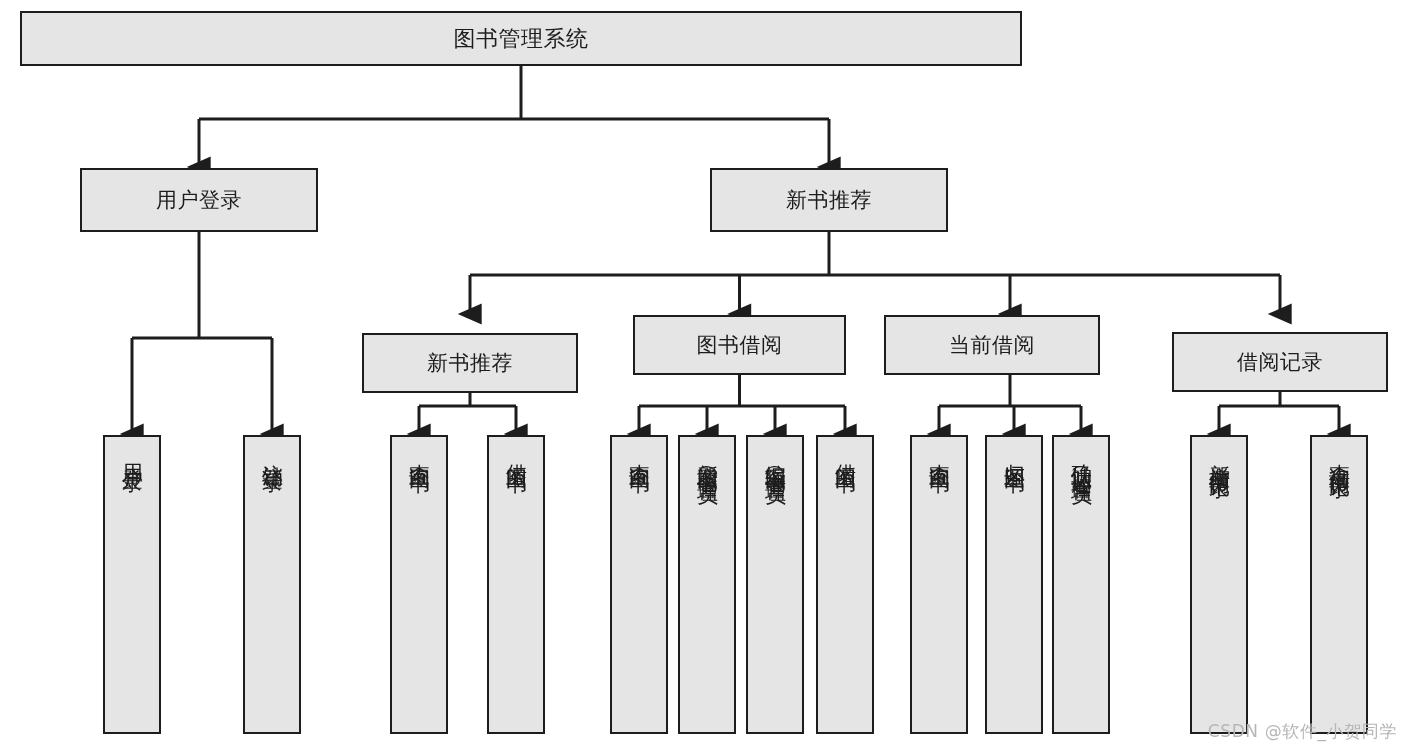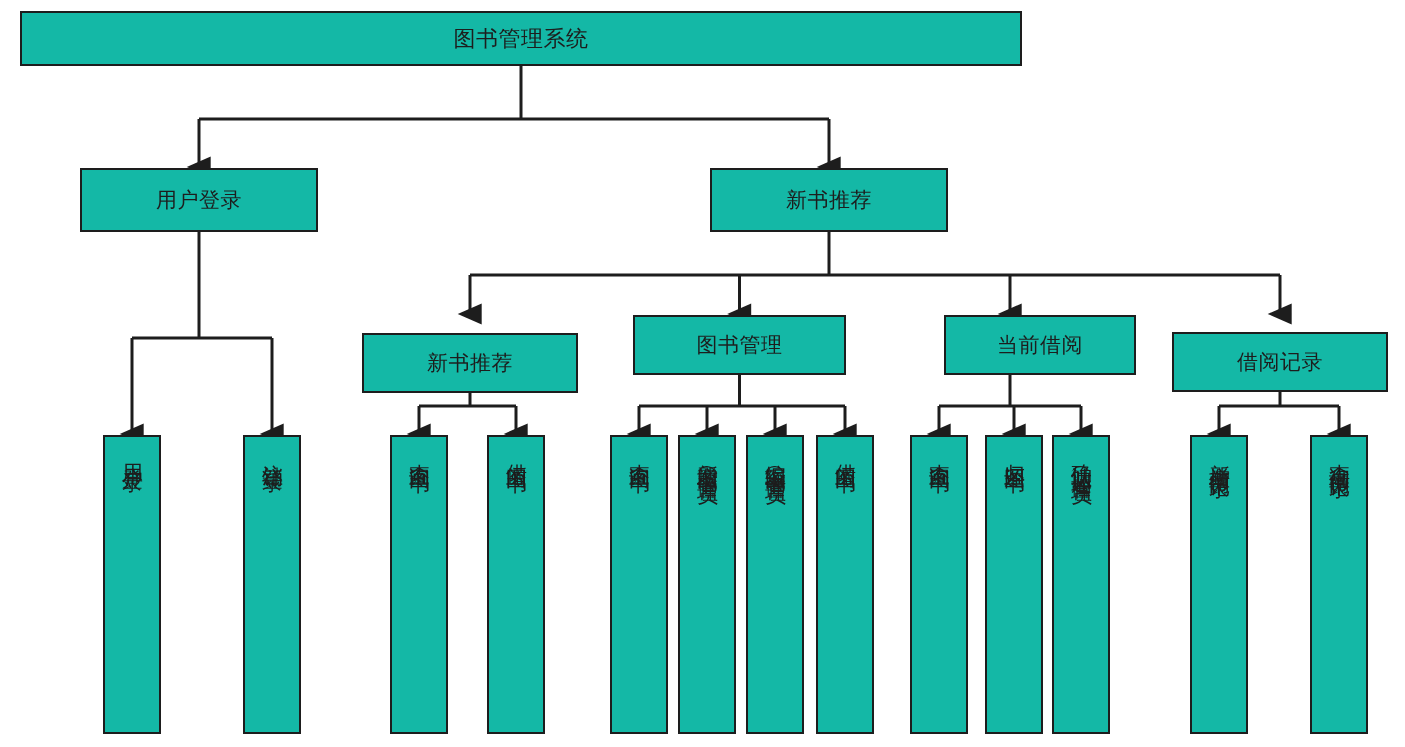--- a/index.html
+++ b/index.html
@@ -23,21 +23,21 @@
   svg.edges {
     position: absolute;
     left: 0;
     top: 0;
     width: 1405px;
     height: 747px;
   }
   .node {
     position: absolute;
     box-sizing: border-box;
-    background: #14b8a6;
+    background: #e5e5e5;
     border: 2px solid #1d1d1d;
     display: flex;
     align-items: center;
     justify-content: center;
     color: #1d1d1d;
   }
   .node-label {
     display: block;
     text-align: center;
     line-height: 1.08;
@@ -130,23 +130,23 @@
       <div class="node horiz" style="left: 80px; top: 168px; width: 238px; height: 64px;">
         <span class="node-label">用户登录</span>
       </div>
       <div class="node horiz" style="left: 710px; top: 168px; width: 238px; height: 64px;">
         <span class="node-label">新书推荐</span>
       </div>
       <div class="node horiz" style="left: 362px; top: 315px; width: 216px; height: 60px; margin-top: 18px;">
         <span class="node-label">新书推荐</span>
       </div>
       <div class="node horiz" style="left: 633px; top: 315px; width: 213px; height: 60px;">
-        <span class="node-label">图书管理</span>
+        <span class="node-label">图书借阅</span>
       </div>
-      <div class="node horiz" style="left: 944px; top: 315px; width: 192px; height: 60px;">
+      <div class="node horiz" style="left: 884px; top: 315px; width: 216px; height: 60px;">
         <span class="node-label">当前借阅</span>
       </div>
       <div class="node horiz" style="left: 1172px; top: 315px; width: 216px; height: 60px; margin-top: 17px;">
         <span class="node-label">借阅记录</span>
       </div>
       <div class="node vert" style="left: 103px; top: 435px; width: 58px; height: 299px;">
         <span class="node-label">用户登录</span>
       </div>
       <div class="node vert" style="left: 243px; top: 435px; width: 58px; height: 299px;">
         <span class="node-label">注销登录</span>
@@ -179,13 +179,14 @@
         <span class="node-label">确认归还（管理员）</span>
       </div>
       <div class="node vert" style="left: 1190px; top: 435px; width: 58px; height: 299px;">
         <span class="node-label">新增借阅记录</span>
       </div>
       <div class="node vert" style="left: 1310px; top: 435px; width: 58px; height: 299px;">
         <span class="node-label">查询借阅记录</span>
       </div>
     </div>
 
+  <div class="watermark">CSDN @软件_小贺同学</div>
 </div>
 
 </body></html>

